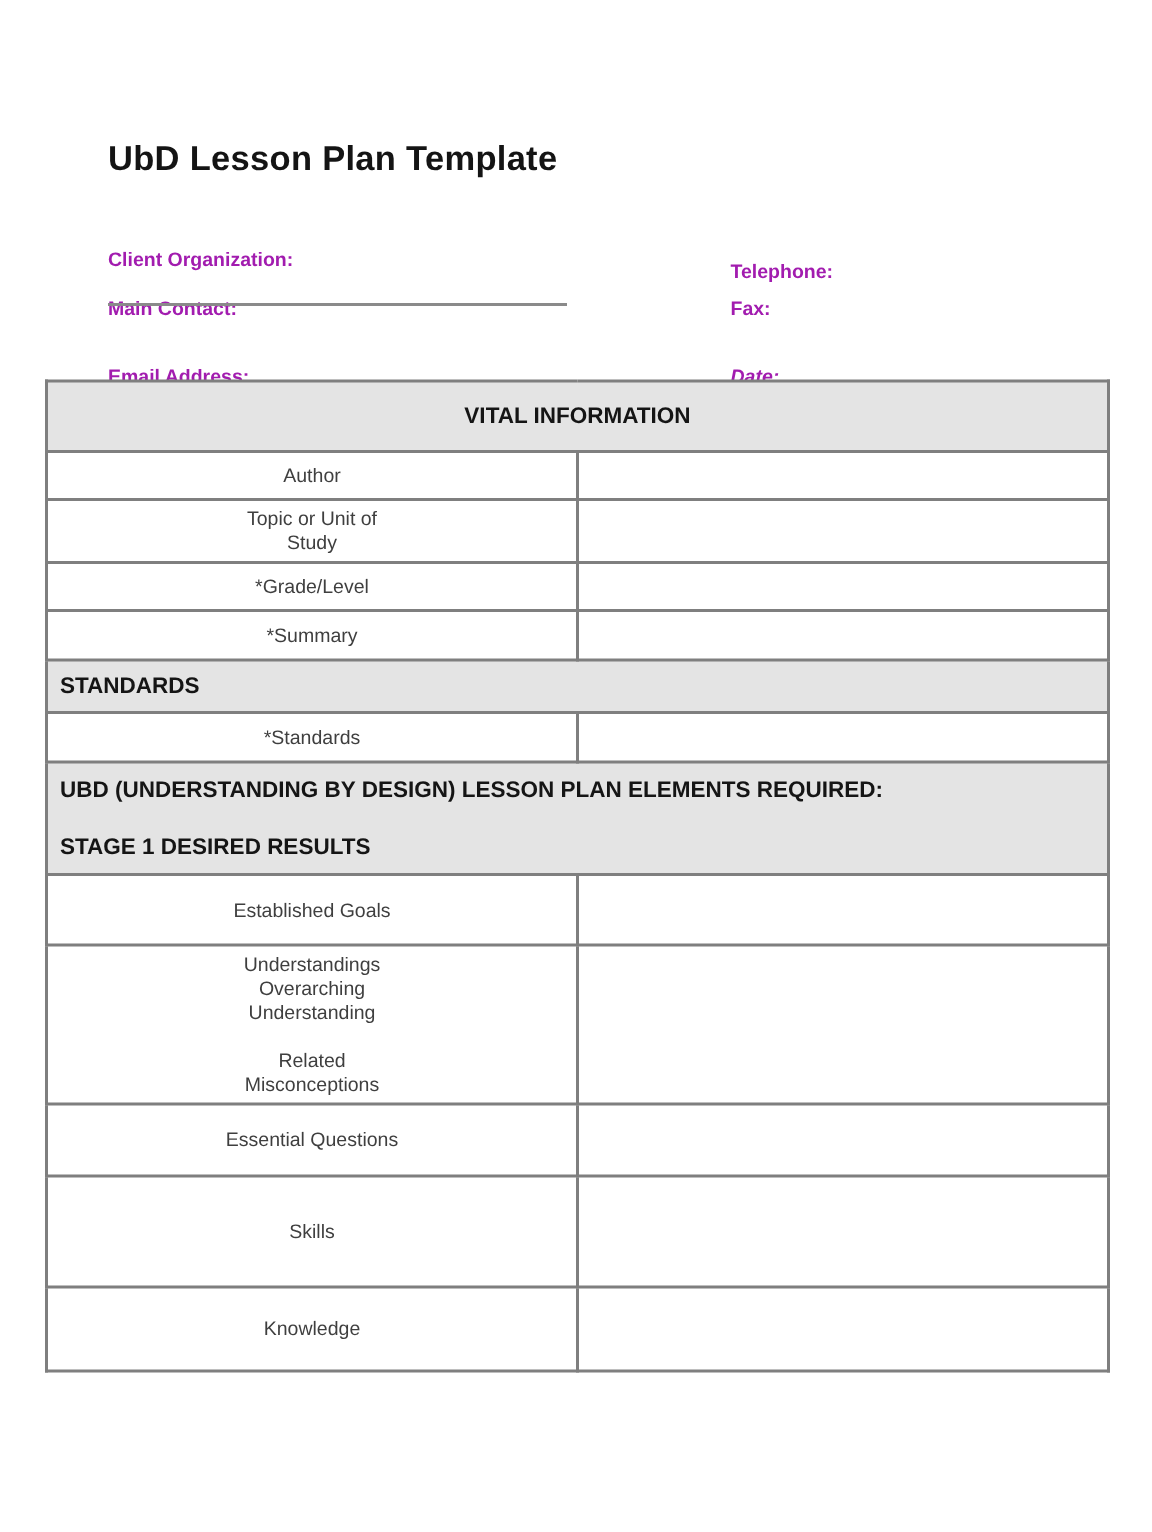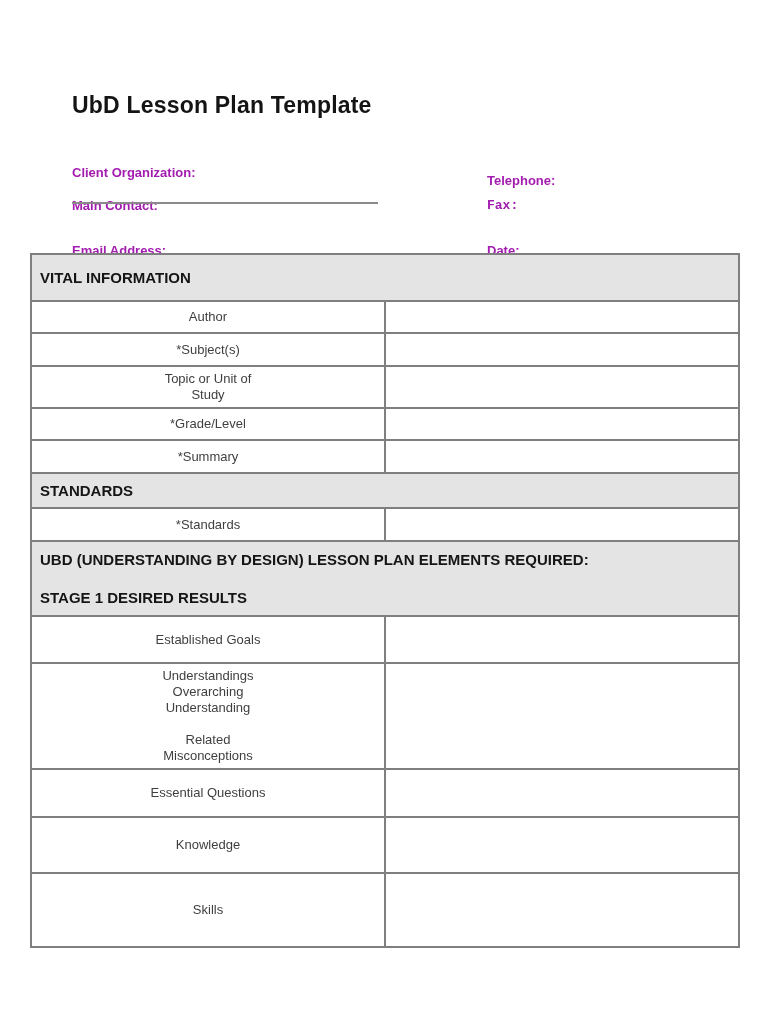--- a/index.html
+++ b/index.html
@@ -87,42 +87,38 @@
 
   <div class="contact-label" style="left:72px; top:142px;">Client Organization:</div>
   <div class="contact-value" style="left:200px; top:142px;"></div>
 
   <div class="contact-label" style="left:487px; top:150px;">Telephone:</div>
   <div class="contact-value" style="left:560px; top:142px;"></div>
 
   <div class="contact-label" style="left:72px; top:175px;text-align:center;">Main Contact:</div>
   <div class="contact-value" style="left:170px; top:175px;"></div>
 
-  <div class="contact-label" style="left:487px; top:175px;font-family:Liberation Mono, monospace;">Fax:</div>
+  <div class="contact-label" style="left:487px; top:175px;">Fax:</div>
   <div class="contact-value" style="left:522px; top:175px;"></div>
 
   <div class="underline-rule"></div>
 
   <div class="contact-label" style="left:72px; top:220px;">Email Address:</div>
   <div class="contact-value" style="left:172px; top:220px;"></div>
 
-  <div class="contact-label" style="left:487px; top:220px;">Date:</div>
+  <div class="contact-label" style="left:487px; top:220px;font-style:italic;">Date:</div>
   <div class="contact-value" style="left:527px; top:220px;"></div>
 
   <table class="lesson-table">
     <tbody>
-        <tr style="height:47px;">
+        <tr style="height:47px;text-align:center;">
       <td class="section-cell" colspan="2">VITAL INFORMATION</td>
     </tr>
     <tr style="height:32px;">
       <td class="lbl">Author</td>
-      <td class="val"></td>
-    </tr>
-    <tr style="height:33px;">
-      <td class="lbl">*Subject(s)</td>
       <td class="val"></td>
     </tr>
     <tr style="height:33px;">
       <td class="lbl">Topic or Unit of
 Study</td>
       <td class="val"></td>
     </tr>
     <tr style="height:32px;margin-top:45px;">
       <td class="lbl">*Grade/Level</td>
       <td class="val"></td>
@@ -153,24 +149,24 @@
 Understanding
 
 Related
 Misconceptions</td>
       <td class="val"></td>
     </tr>
     <tr style="height:48px;">
       <td class="lbl">Essential Questions</td>
       <td class="val"></td>
     </tr>
+    <tr style="height:74px;">
+      <td class="lbl">Skills</td>
+      <td class="val"></td>
+    </tr>
     <tr style="height:56px;">
       <td class="lbl">Knowledge</td>
-      <td class="val"></td>
-    </tr>
-    <tr style="height:74px;">
-      <td class="lbl">Skills</td>
       <td class="val"></td>
     </tr>
   </tbody>
     </table>
 
 </div>
 
 </body></html>

